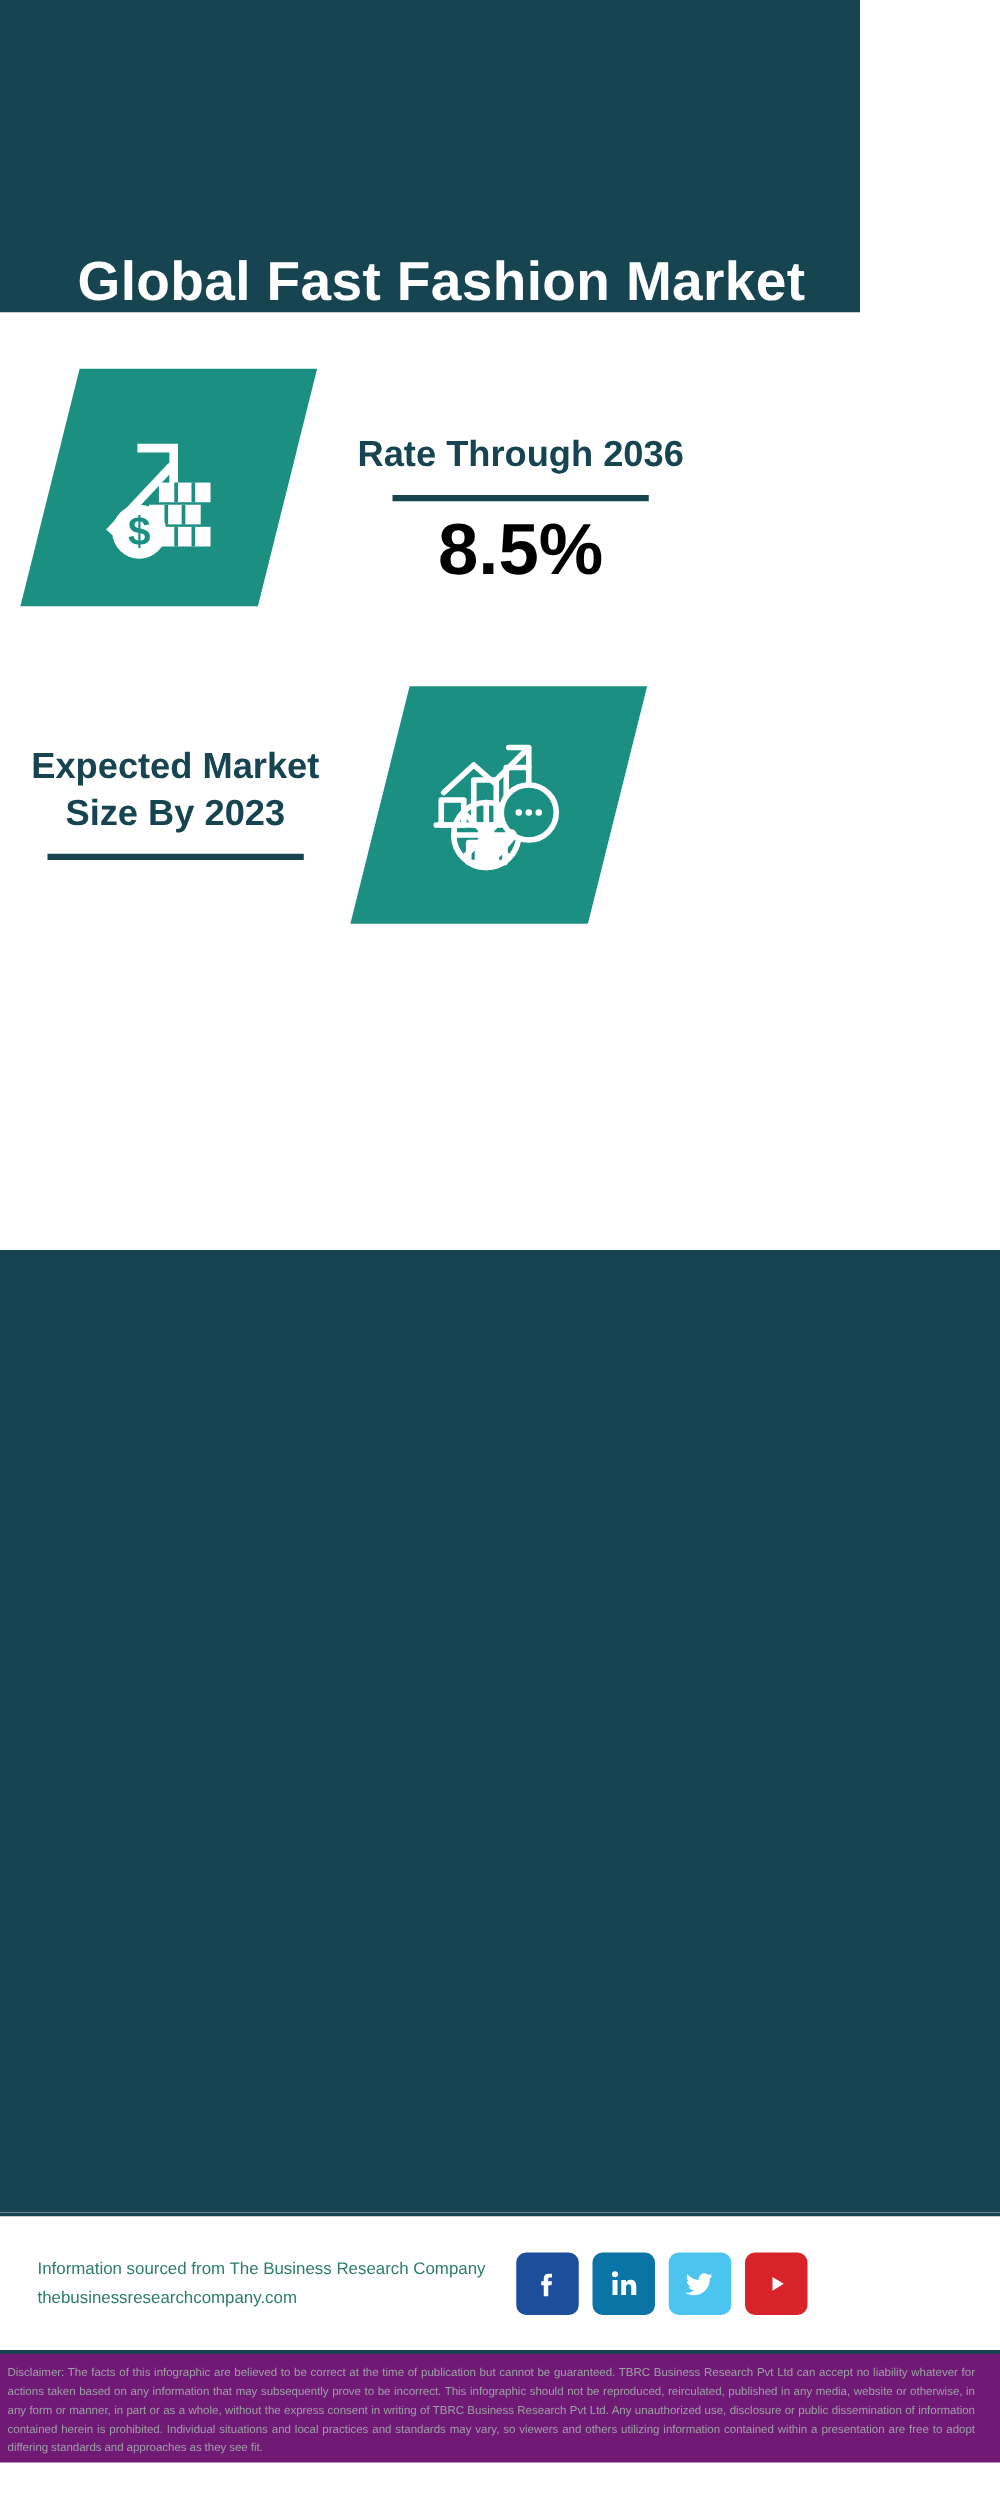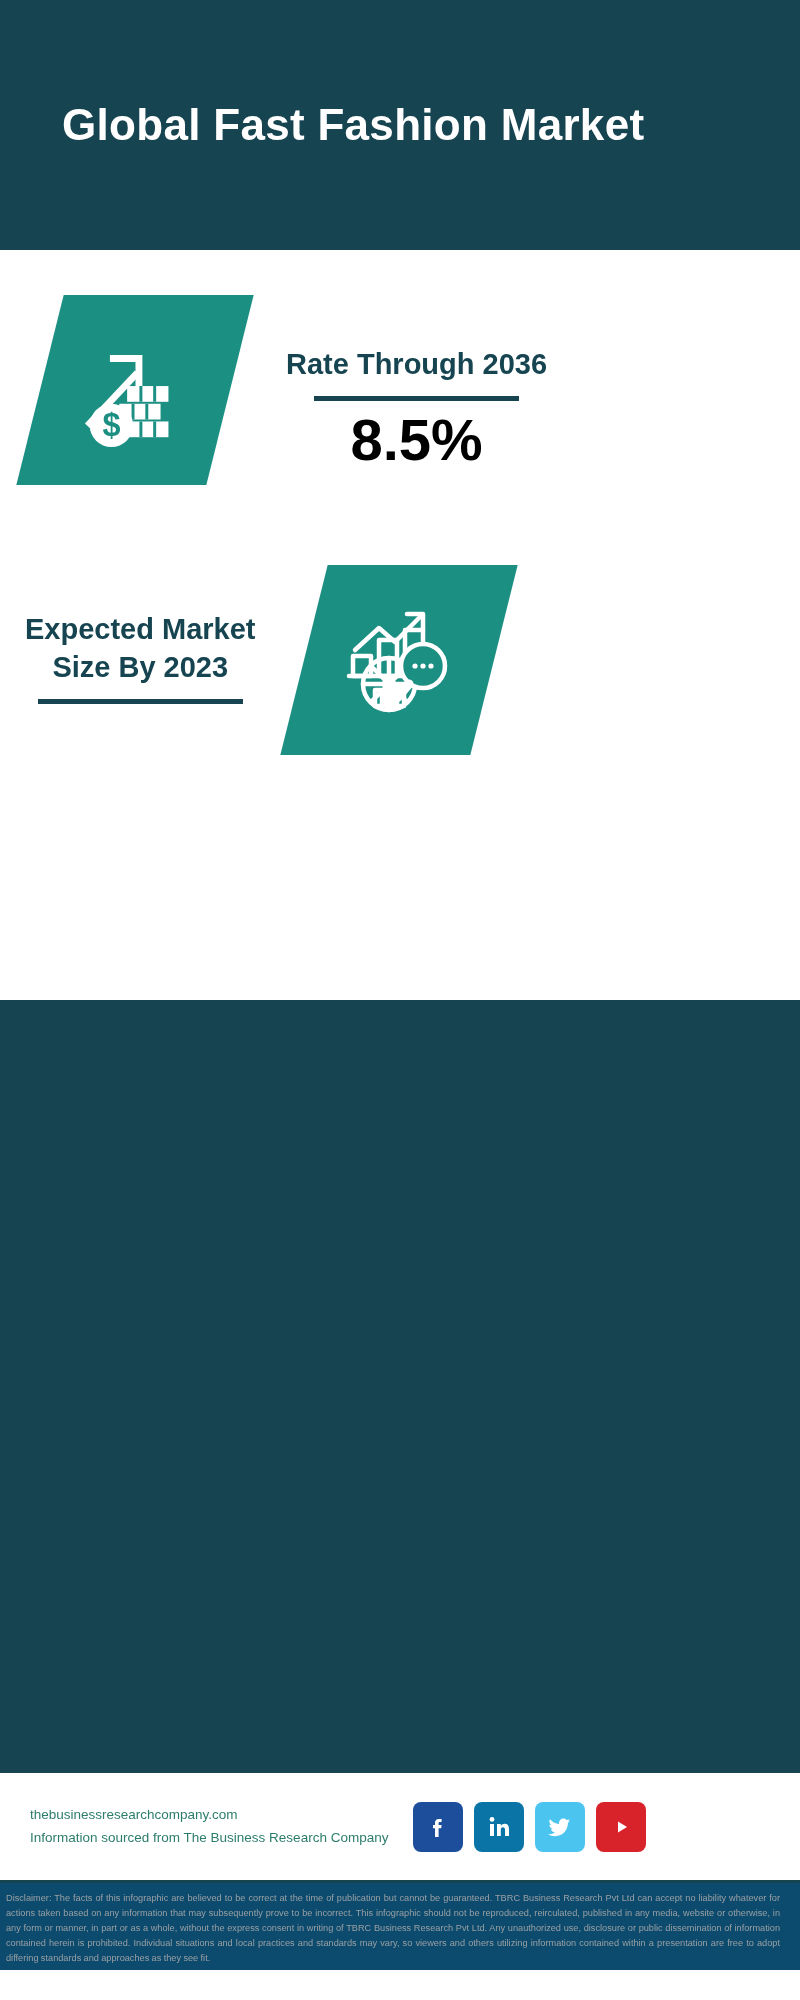--- a/index.html
+++ b/index.html
@@ -7,23 +7,23 @@
   body {
     font-family:"Liberation Sans", sans-serif;
     background:#ffffff;
     position:relative;
     overflow:hidden;
   }
   .page { width:800px; height:2000px; position:relative; }
 
   
   .header {
-    width:800px; height:250px;
+    width:688px; height:250px;
     background:#164450;
-    display:flex; align-items:center;
+    display:flex; align-items:flex-end;
   }
   .header-title {
     color:#ffffff;
     font-size:44px;
     font-weight:bold;
     letter-spacing:0.3px;
     margin-left:62px;
     line-height:1.1;
   }
 
@@ -63,21 +63,21 @@
     font-weight:bold;
     line-height:1.15;
     white-space:nowrap;
   }
 
   
   .stat1 { position:absolute; left:40px; top:45px; width:720px; }
   .stat1 .stat-text { margin-left:56px; }
 
   
-  .stat2 { position:absolute; left:25px; top:315px; width:760px; }
+  .stat2 { position:absolute; left:25px; top:299px; width:760px; }
   .stat2 .stat-text { margin-right:48px; }
 
   
   .dark {
     position:relative;
     width:800px; height:770px;
     background:#164450;
   }
   .skyline {
     position:absolute; left:0; top:-1px; width:800px; height:130px;
@@ -105,21 +105,21 @@
     width:50px; height:50px; border-radius:8px;
     display:flex; align-items:center; justify-content:center;
     color:#fff; font-weight:bold;
   }
   .soc-fb { background:#1C4E9C; }
   .soc-li { background:#0A74A6; }
   .soc-tw { background:#4BC4F0; }
   .soc-yt { background:#D8232A; }
 
   .disclaimer-wrap {
-    width:800px; background:#0c4a6e;
+    width:800px; background:#701a75;
     border-top:3px solid #164450;
     padding:8px 20px 4px 6px;
   }
   .disclaimer {
     color:#9aa0a3;
     font-size:9.2px;
     line-height:1.62;
     text-align:justify;
     word-spacing:-0.2px;
   }
@@ -208,22 +208,22 @@
 
   <div class="dark">
     <svg class="skyline" viewBox="0 0 800 130" preserveAspectRatio="none">
       <path fill="#164450" d="M0,130 L0,96 L12,96 L12,84 L20,84 L20,72 L28,72 L28,60 L36,60 L36,30 L40,30 L40,18 L44,18 L44,30 L48,30 L48,60 L56,60 L56,78 L64,78 L64,66 L74,66 L74,86 L86,86 L86,74 L96,74 L96,88 L108,88 L108,70 L118,70 L118,56 L126,56 L126,70 L136,70 L136,90 L148,90 L148,78 L158,78 L158,92 L170,92 L170,80 L182,80 L182,94 L196,94 L196,84 L206,84 L206,70 L216,70 L216,86 L228,86 L228,96 L240,96 L240,82 L252,82 L252,94 L266,94 L266,76 L276,76 L276,62 L284,62 L284,76 L294,76 L294,92 L306,92 L306,82 L318,82 L318,96 L332,96 L332,86 L344,86 L344,74 L356,74 L356,88 L368,88 L368,96 L380,96 L380,80 L392,80 L392,90 L406,90 L406,78 L416,78 L416,64 L424,64 L424,78 L434,78 L434,92 L448,92 L448,82 L460,82 L460,94 L474,94 L474,84 L486,84 L486,70 L496,70 L496,54 L504,54 L504,40 L510,40 L510,54 L518,54 L518,70 L528,70 L528,88 L540,88 L540,78 L552,78 L552,92 L566,92 L566,80 L578,80 L578,90 L592,90 L592,76 L602,76 L602,62 L610,62 L610,76 L620,76 L620,88 L634,88 L634,78 L646,78 L646,92 L660,92 L660,82 L672,82 L672,68 L682,68 L682,84 L694,84 L694,94 L708,94 L708,84 L720,84 L720,72 L730,72 L730,86 L742,86 L742,96 L756,96 L756,86 L768,86 L768,78 L780,78 L780,92 L792,92 L792,98 L800,98 L800,130 Z"></path>
     </svg>
 
   </div>
 
   <div class="footer">
     <div class="source">
+      <div>Information sourced from The Business Research Company</div>
       <div>thebusinessresearchcompany.com</div>
-      <div>Information sourced from The Business Research Company</div>
     </div>
     <div class="social">
       <a class="soc soc-fb">
         <svg width="26" height="26" viewBox="0 0 26 26">
             <path fill="#fff" d="M16.5 5h-2.9c-2.1 0-3.6 1.5-3.6 3.6V11H8v3.2h2V23h3.6v-8.8h2.6l.4-3.2h-3V9c0-.6.3-1 1-1h2V5z"></path>
           </svg>
       </a>
       <a class="soc soc-li">
         <svg width="26" height="26" viewBox="0 0 26 26">
             <g fill="#fff">

